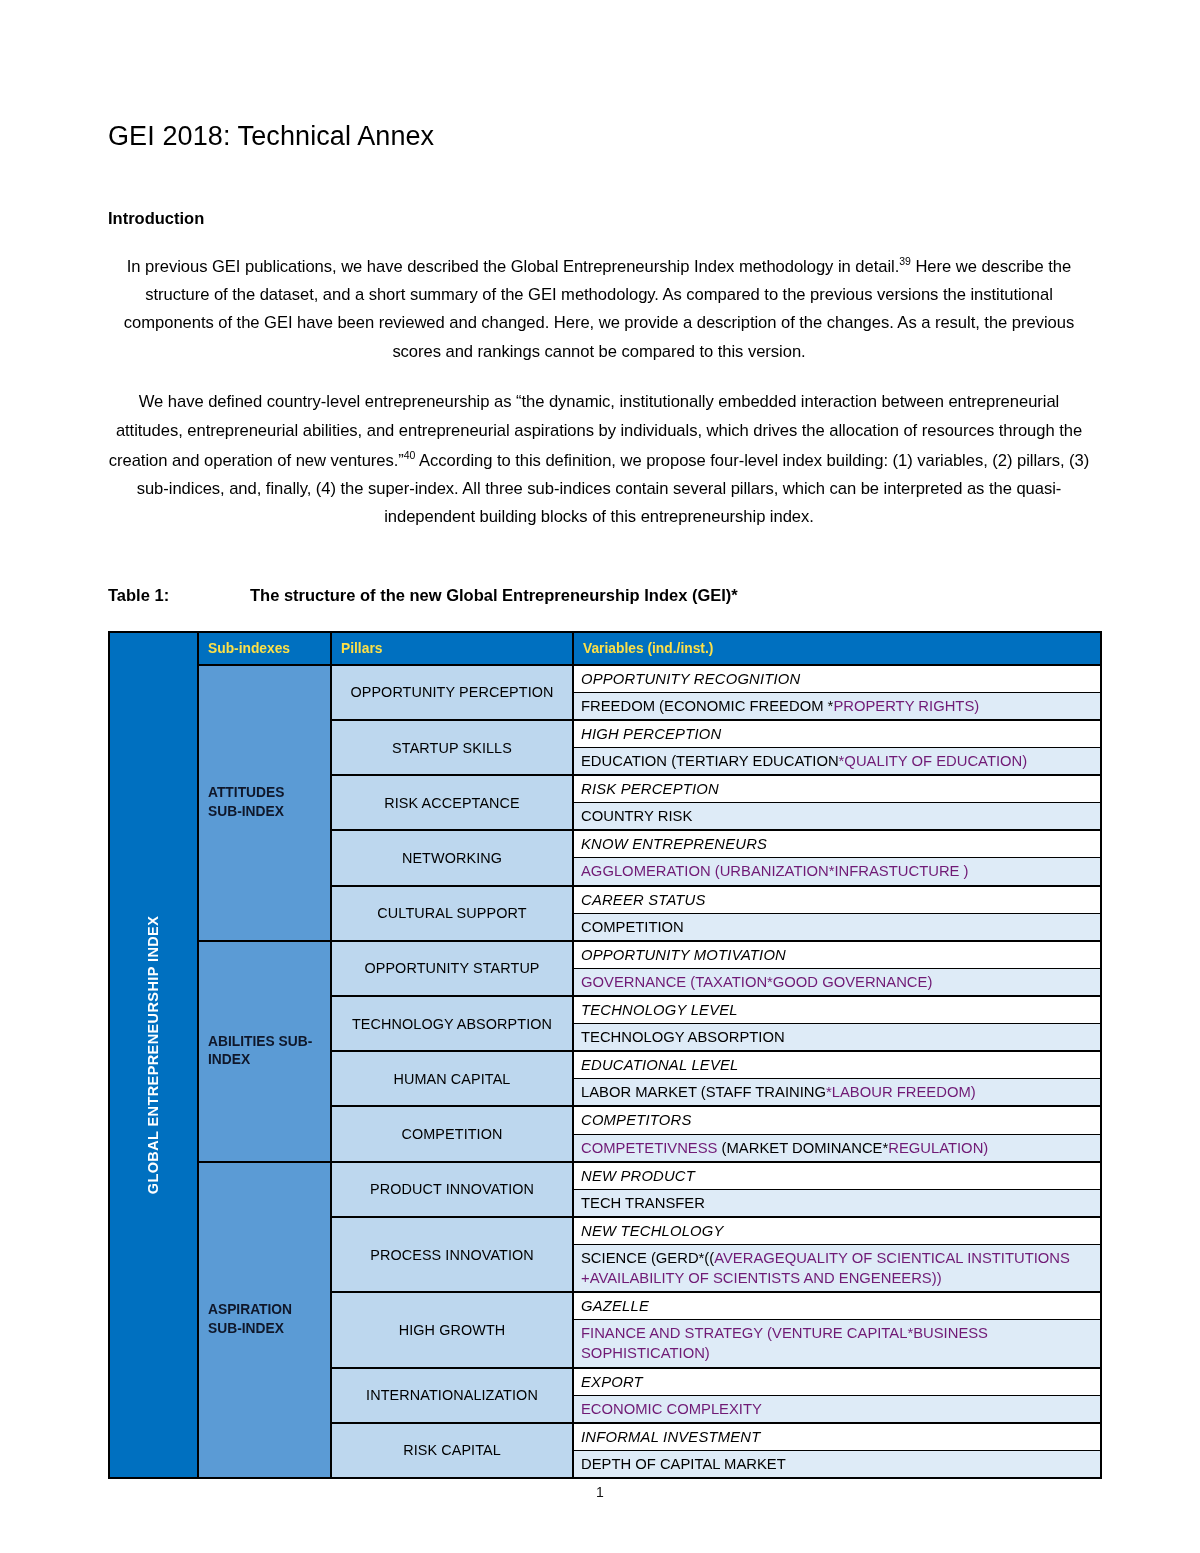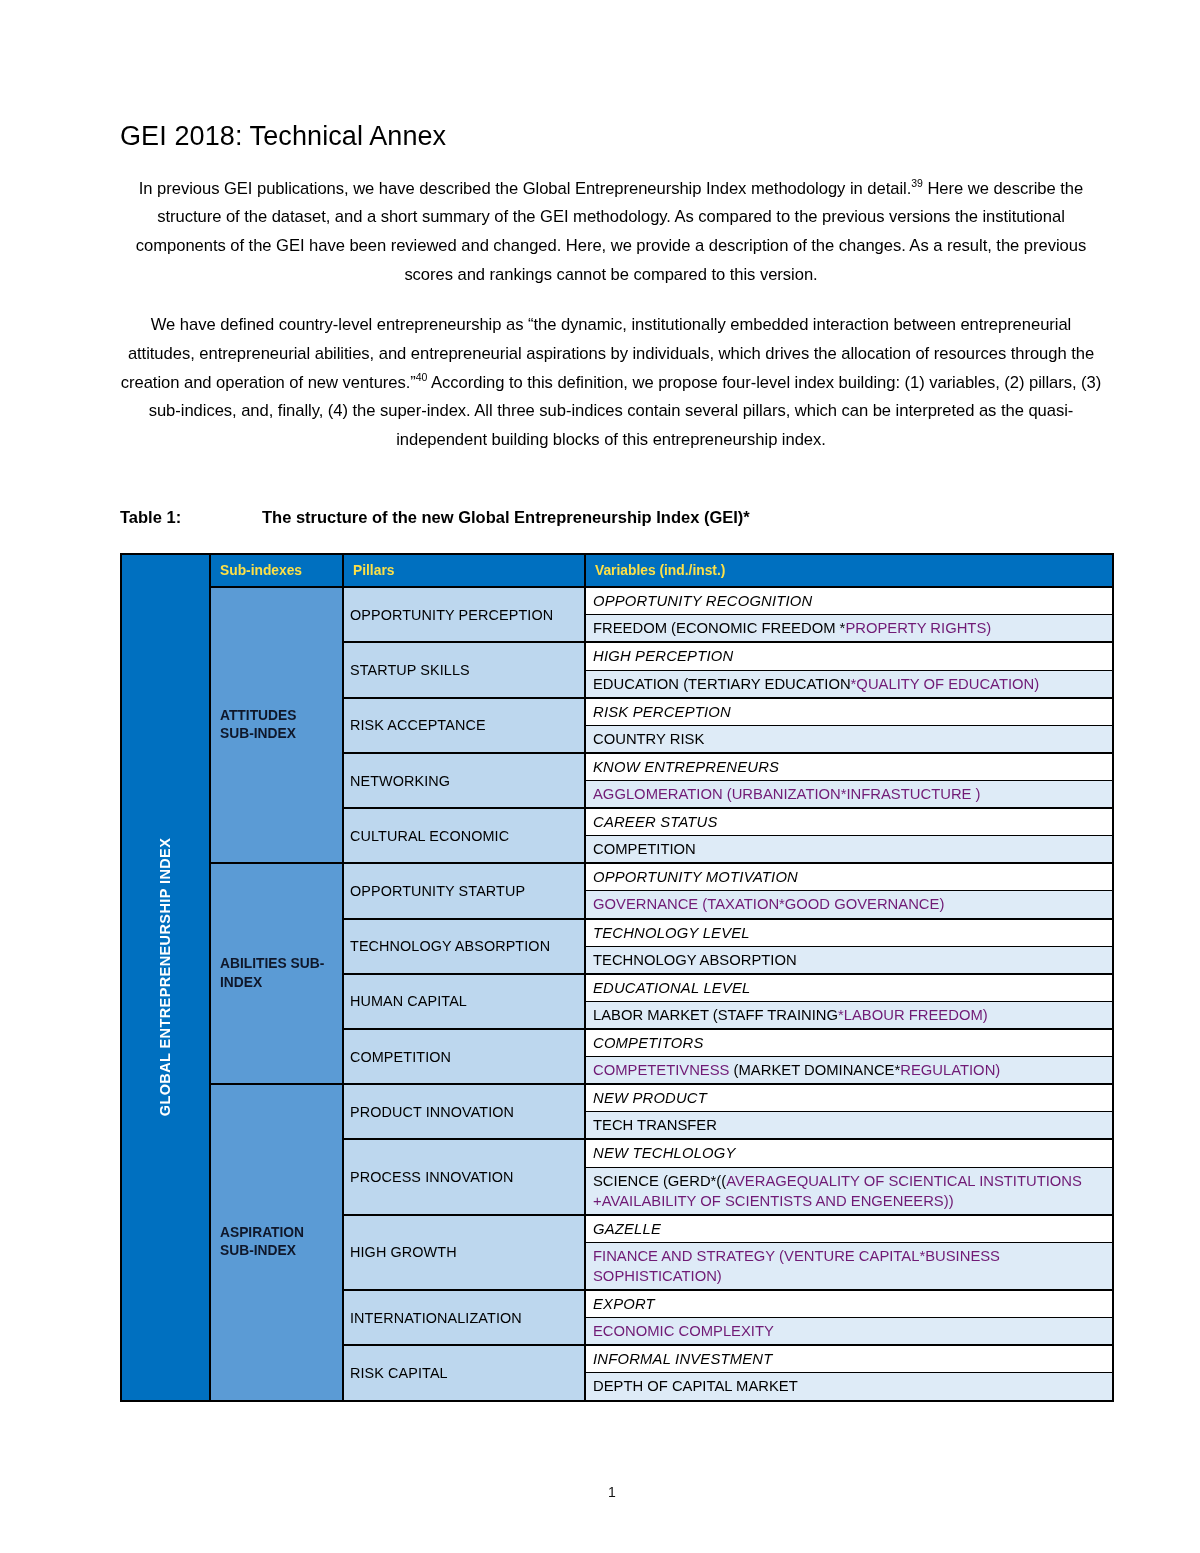--- a/index.html
+++ b/index.html
@@ -10,21 +10,21 @@
   body {
     width: 1200px;
     height: 1553px;
     position: relative;
     font-family: "Liberation Sans", sans-serif;
     color: #000000;
     overflow: hidden;
   }
   .page {
     position: absolute;
-    left: 12px; top: 0;
+    left: 0; top: 0;
     width: 1068px;
     height: 1553px;
     box-sizing: border-box;
     padding: 0;
   }
   .content {
     position: absolute;
     left: 108px;
     top: 120px;
     width: 992px;
@@ -127,20 +127,21 @@
     line-height: 1.35;
     vertical-align: middle;
     border-right: 2px solid #000;
     border-top: 2px solid #000;
     border-bottom: 2px solid #000;
   }
 
   
   td.pillar {
     background: #BDD7EE;
+    text-align: center;
     font-size: 14.4px;
     padding: 4px 6px;
     border-right: 2px solid #000;
     border-top: 1px solid #000;
     border-bottom: 1px solid #000;
     letter-spacing: 0.1px;
   }
 
   
   td.var {
@@ -173,20 +174,21 @@
   }
 </style>
 </head>
 <body>
 
 <div class="page">
   <div class="content">
 
     <h1 class="doc-title">GEI 2018: Technical Annex</h1>
 
+    <h2 class="section-head">Introduction</h2>
     <p class="body-text">
       <span>In previous GEI publications, we have described the Global Entrepreneurship Index methodology in detail.</span><sup class="fn">39</sup><span> Here we describe the structure of the dataset, and a short summary of the GEI methodology. As compared to the previous versions the institutional components of the GEI have been reviewed and changed. Here, we provide a description of the changes. As a result, the previous scores and rankings cannot be compared to this version.</span>
     </p>
 
     <p class="body-text">
       <span>We have defined country-level entrepreneurship as “the dynamic, institutionally embedded interaction between entrepreneurial attitudes, entrepreneurial abilities, and entrepreneurial aspirations by individuals, which drives the allocation of resources through the creation and operation of new ventures.”</span><sup class="fn">40</sup><span> According to this definition, we propose four-level index building: (1) variables, (2) pillars, (3) sub-indices, and, finally, (4) the super-index. All three sub-indices contain several pillars, which can be interpreted as the quasi-independent building blocks of this entrepreneurship index.</span>
     </p>
 
     <div class="table-caption">
       <span class="lbl">Table 1:</span>
@@ -234,21 +236,21 @@
             <td class="var v-blue"><span>COUNTRY RISK</span></td>
           </tr>
           <tr class="pillar-start">
             <td class="pillar" rowspan="2">NETWORKING</td>
             <td class="var v-white"><span>KNOW ENTREPRENEURS</span></td>
           </tr>
           <tr>
             <td class="var v-blue"><span class="red">AGGLOMERATION (URBANIZATION*INFRASTUCTURE )</span></td>
           </tr>
           <tr class="pillar-start">
-            <td class="pillar" rowspan="2">CULTURAL ECONOMIC</td>
+            <td class="pillar" rowspan="2">CULTURAL SUPPORT</td>
             <td class="var v-white"><span>CAREER STATUS</span></td>
           </tr>
           <tr class="group-end">
             <td class="var v-blue"><span>COMPETITION</span></td>
           </tr>
           <tr class="group-start">
             <td class="subindex" rowspan="8">ABILITIES SUB-INDEX</td>
             <td class="pillar" rowspan="2">OPPORTUNITY STARTUP</td>
             <td class="var v-white"><span>OPPORTUNITY MOTIVATION</span></td>
           </tr>

